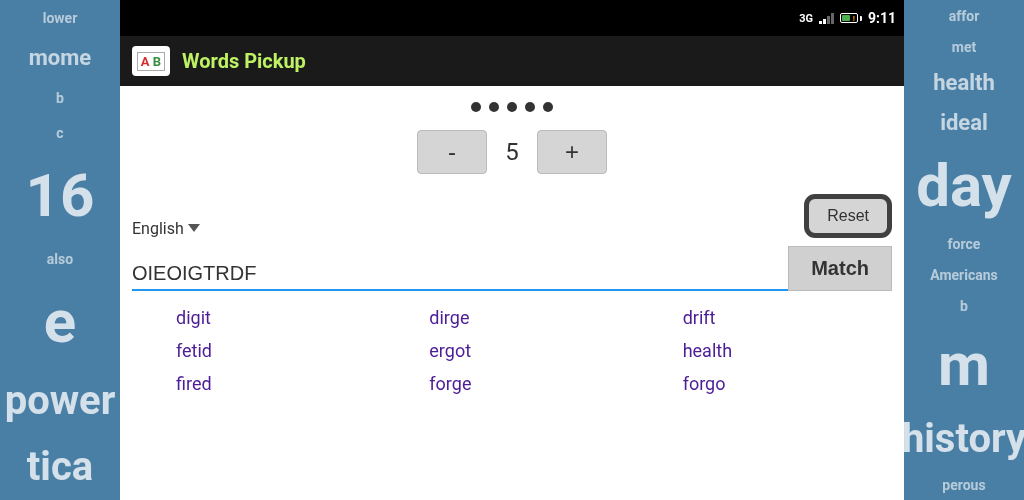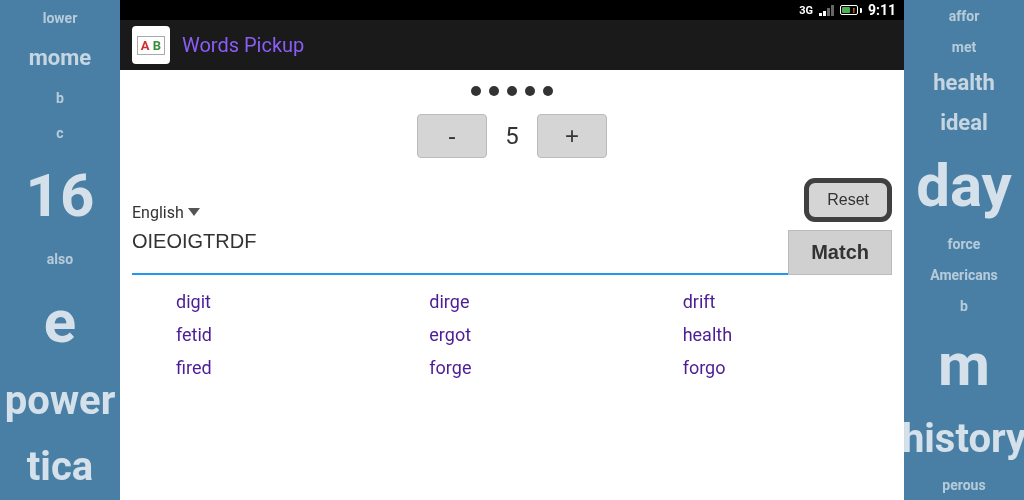--- a/index.html
+++ b/index.html
@@ -53,21 +53,21 @@
       background: white;
       display: flex;
       flex-direction: column;
       z-index: 1;
     }
 
     
     .status-bar {
       background: #000;
       color: white;
-      height: 20px;
+      height: 36px;
       display: flex;
       align-items: center;
       justify-content: flex-end;
       padding: 0 8px;
       gap: 6px;
       font-size: 12px;
     }
 
     .signal-icon {
       display: flex;
@@ -141,43 +141,43 @@
       background: #1a1a1a;
       height: 50px;
       display: flex;
       align-items: center;
       padding: 0 12px;
       gap: 12px;
     }
 
     .app-icon {
       width: 38px;
-      height: 38px;
+      height: 30px;
       background: white;
       border-radius: 4px;
       display: flex;
       align-items: center;
       justify-content: center;
       font-size: 14px;
       font-weight: bold;
       flex-shrink: 0;
     }
 
     .icon-a {
       color: #d32f2f;
     }
 
     .icon-b {
       color: #388e3c;
     }
 
     .toolbar-title {
-      color: #8b5cf6;
+      color: #bef264;
       font-size: 20px;
-      font-weight: normal;
+      font-weight: bold;
     }
 
     
     .content {
       flex: 1;
       display: flex;
       flex-direction: column;
       background: white;
     }
 
@@ -264,20 +264,21 @@
       border: 5px solid #404040;
       border-radius: 11px;
       font-size: 16px;
       cursor: pointer;
       color: #333;
     }
 
     
     .input-row {
       display: flex;
+      align-items: flex-end;
       padding: 4px 12px 4px;
     }
 
     .text-input-wrapper {
       flex: 1;
       border-bottom: 2px solid #2196F3;
       padding-bottom: 4px;
     }
 
     .text-input {

